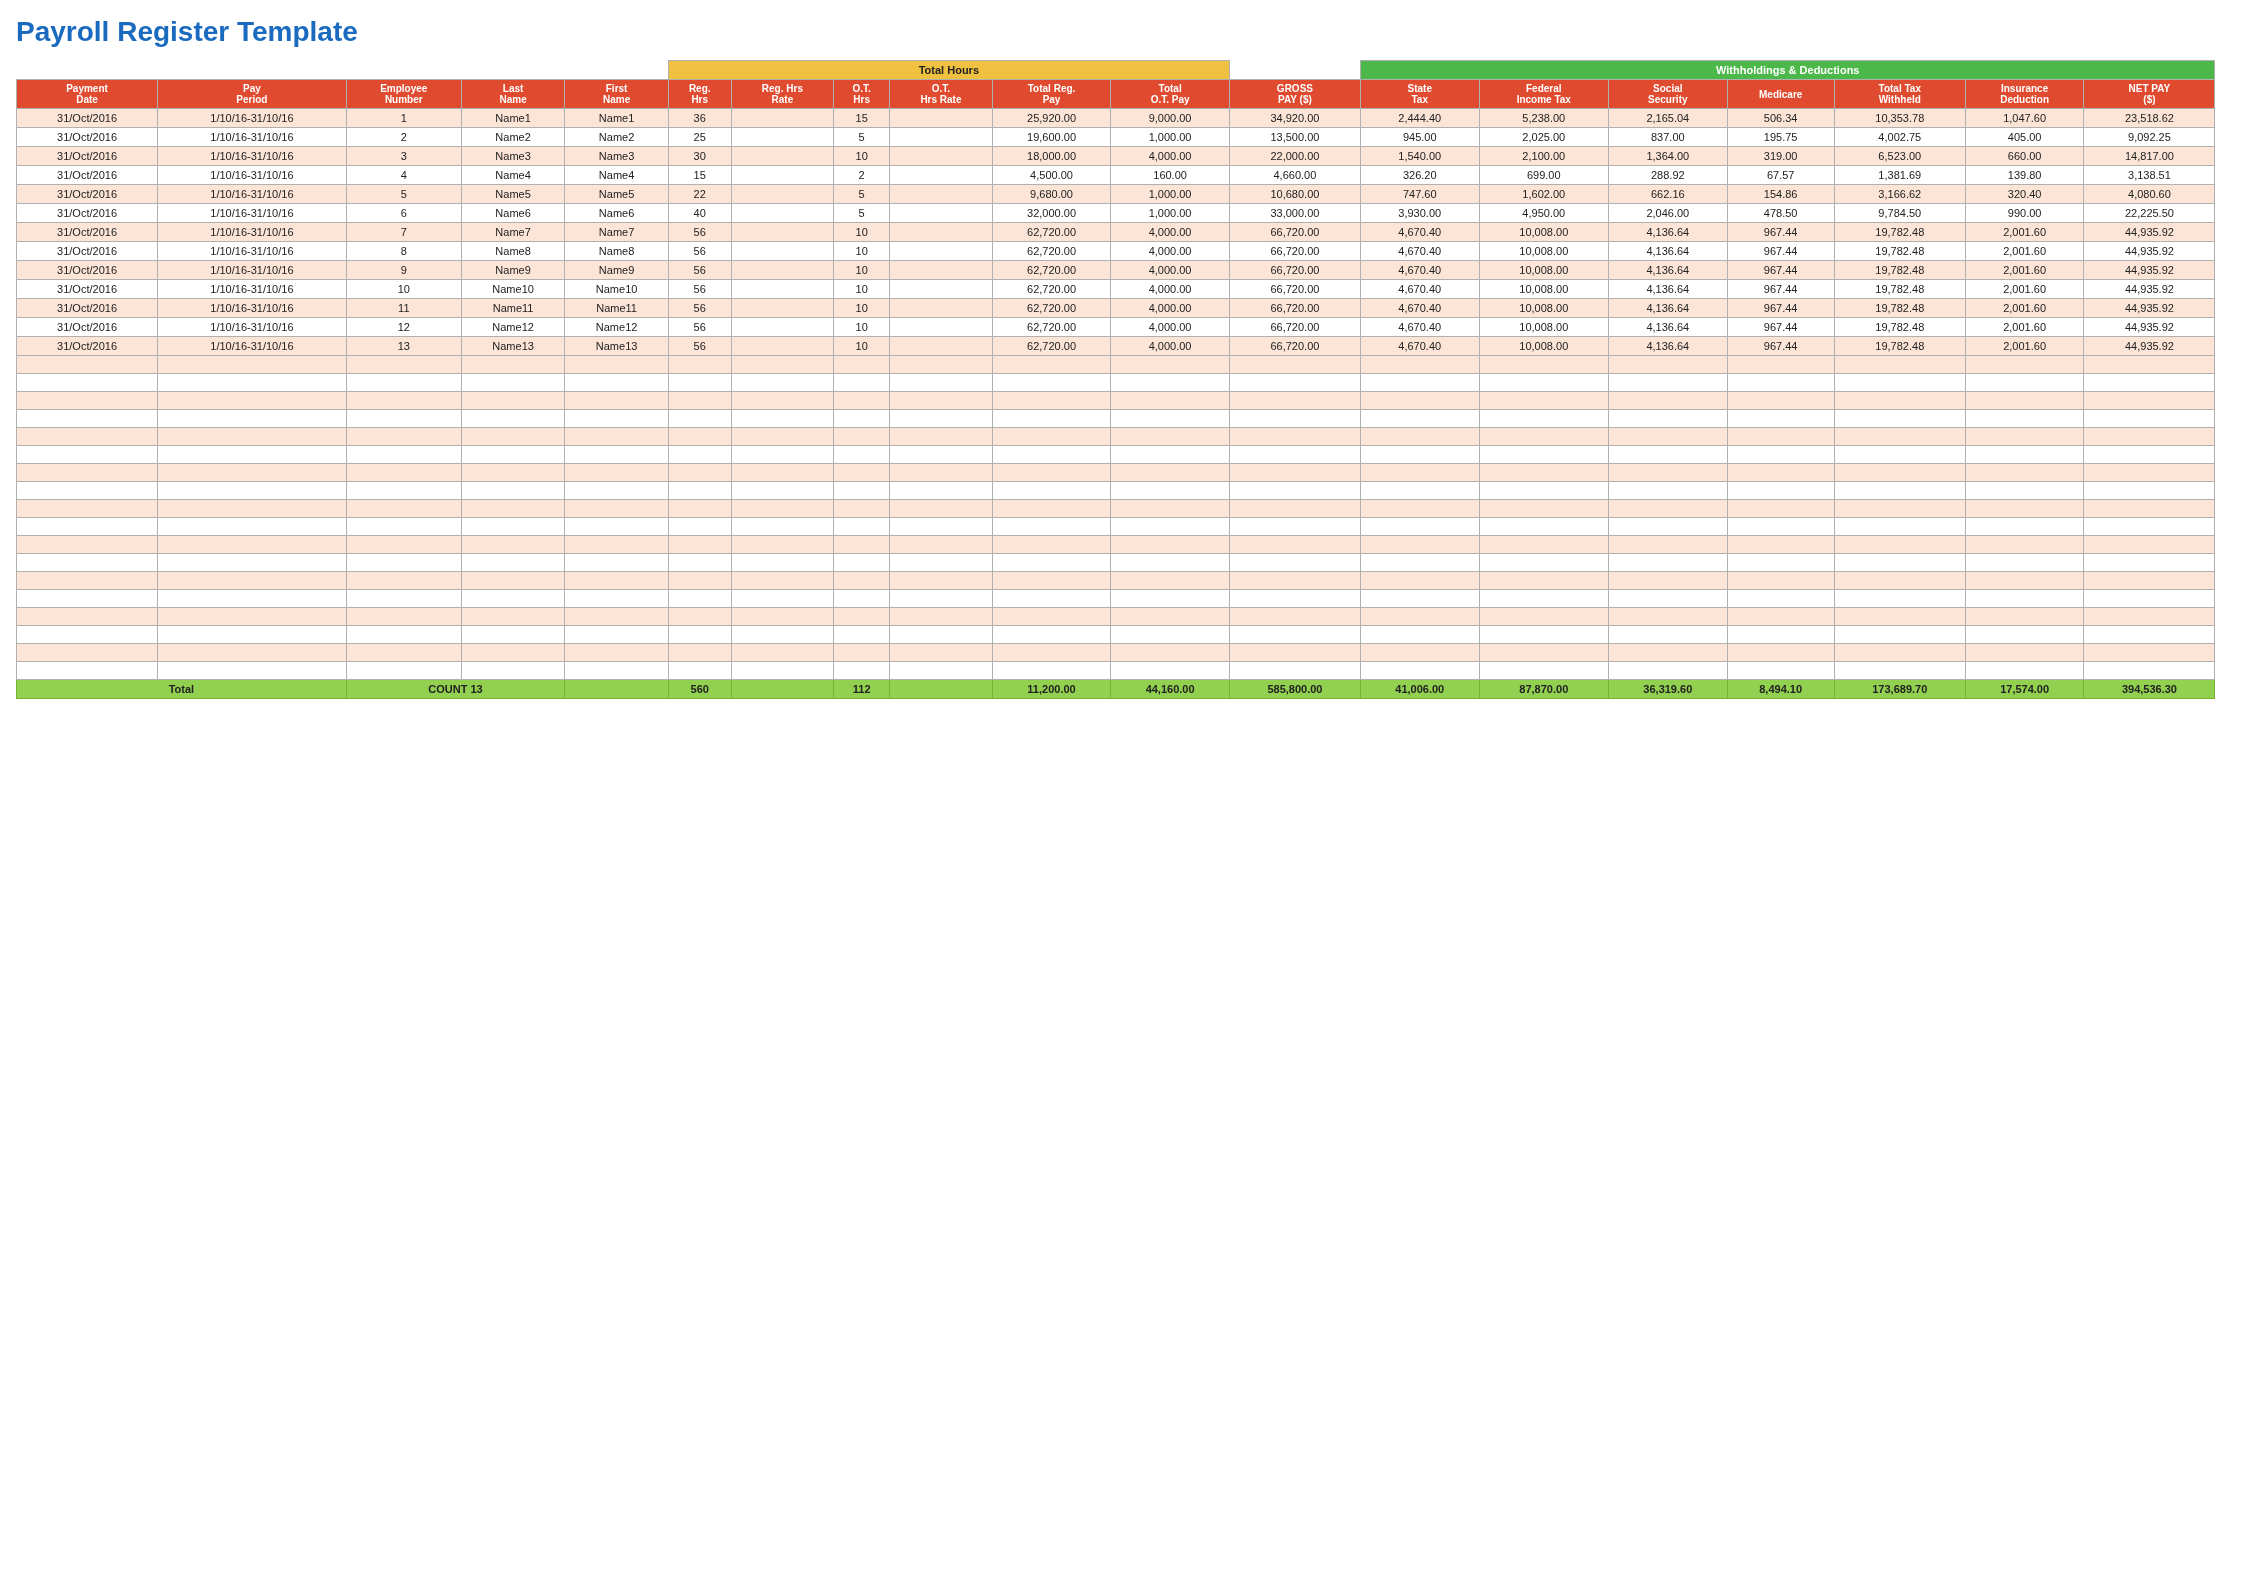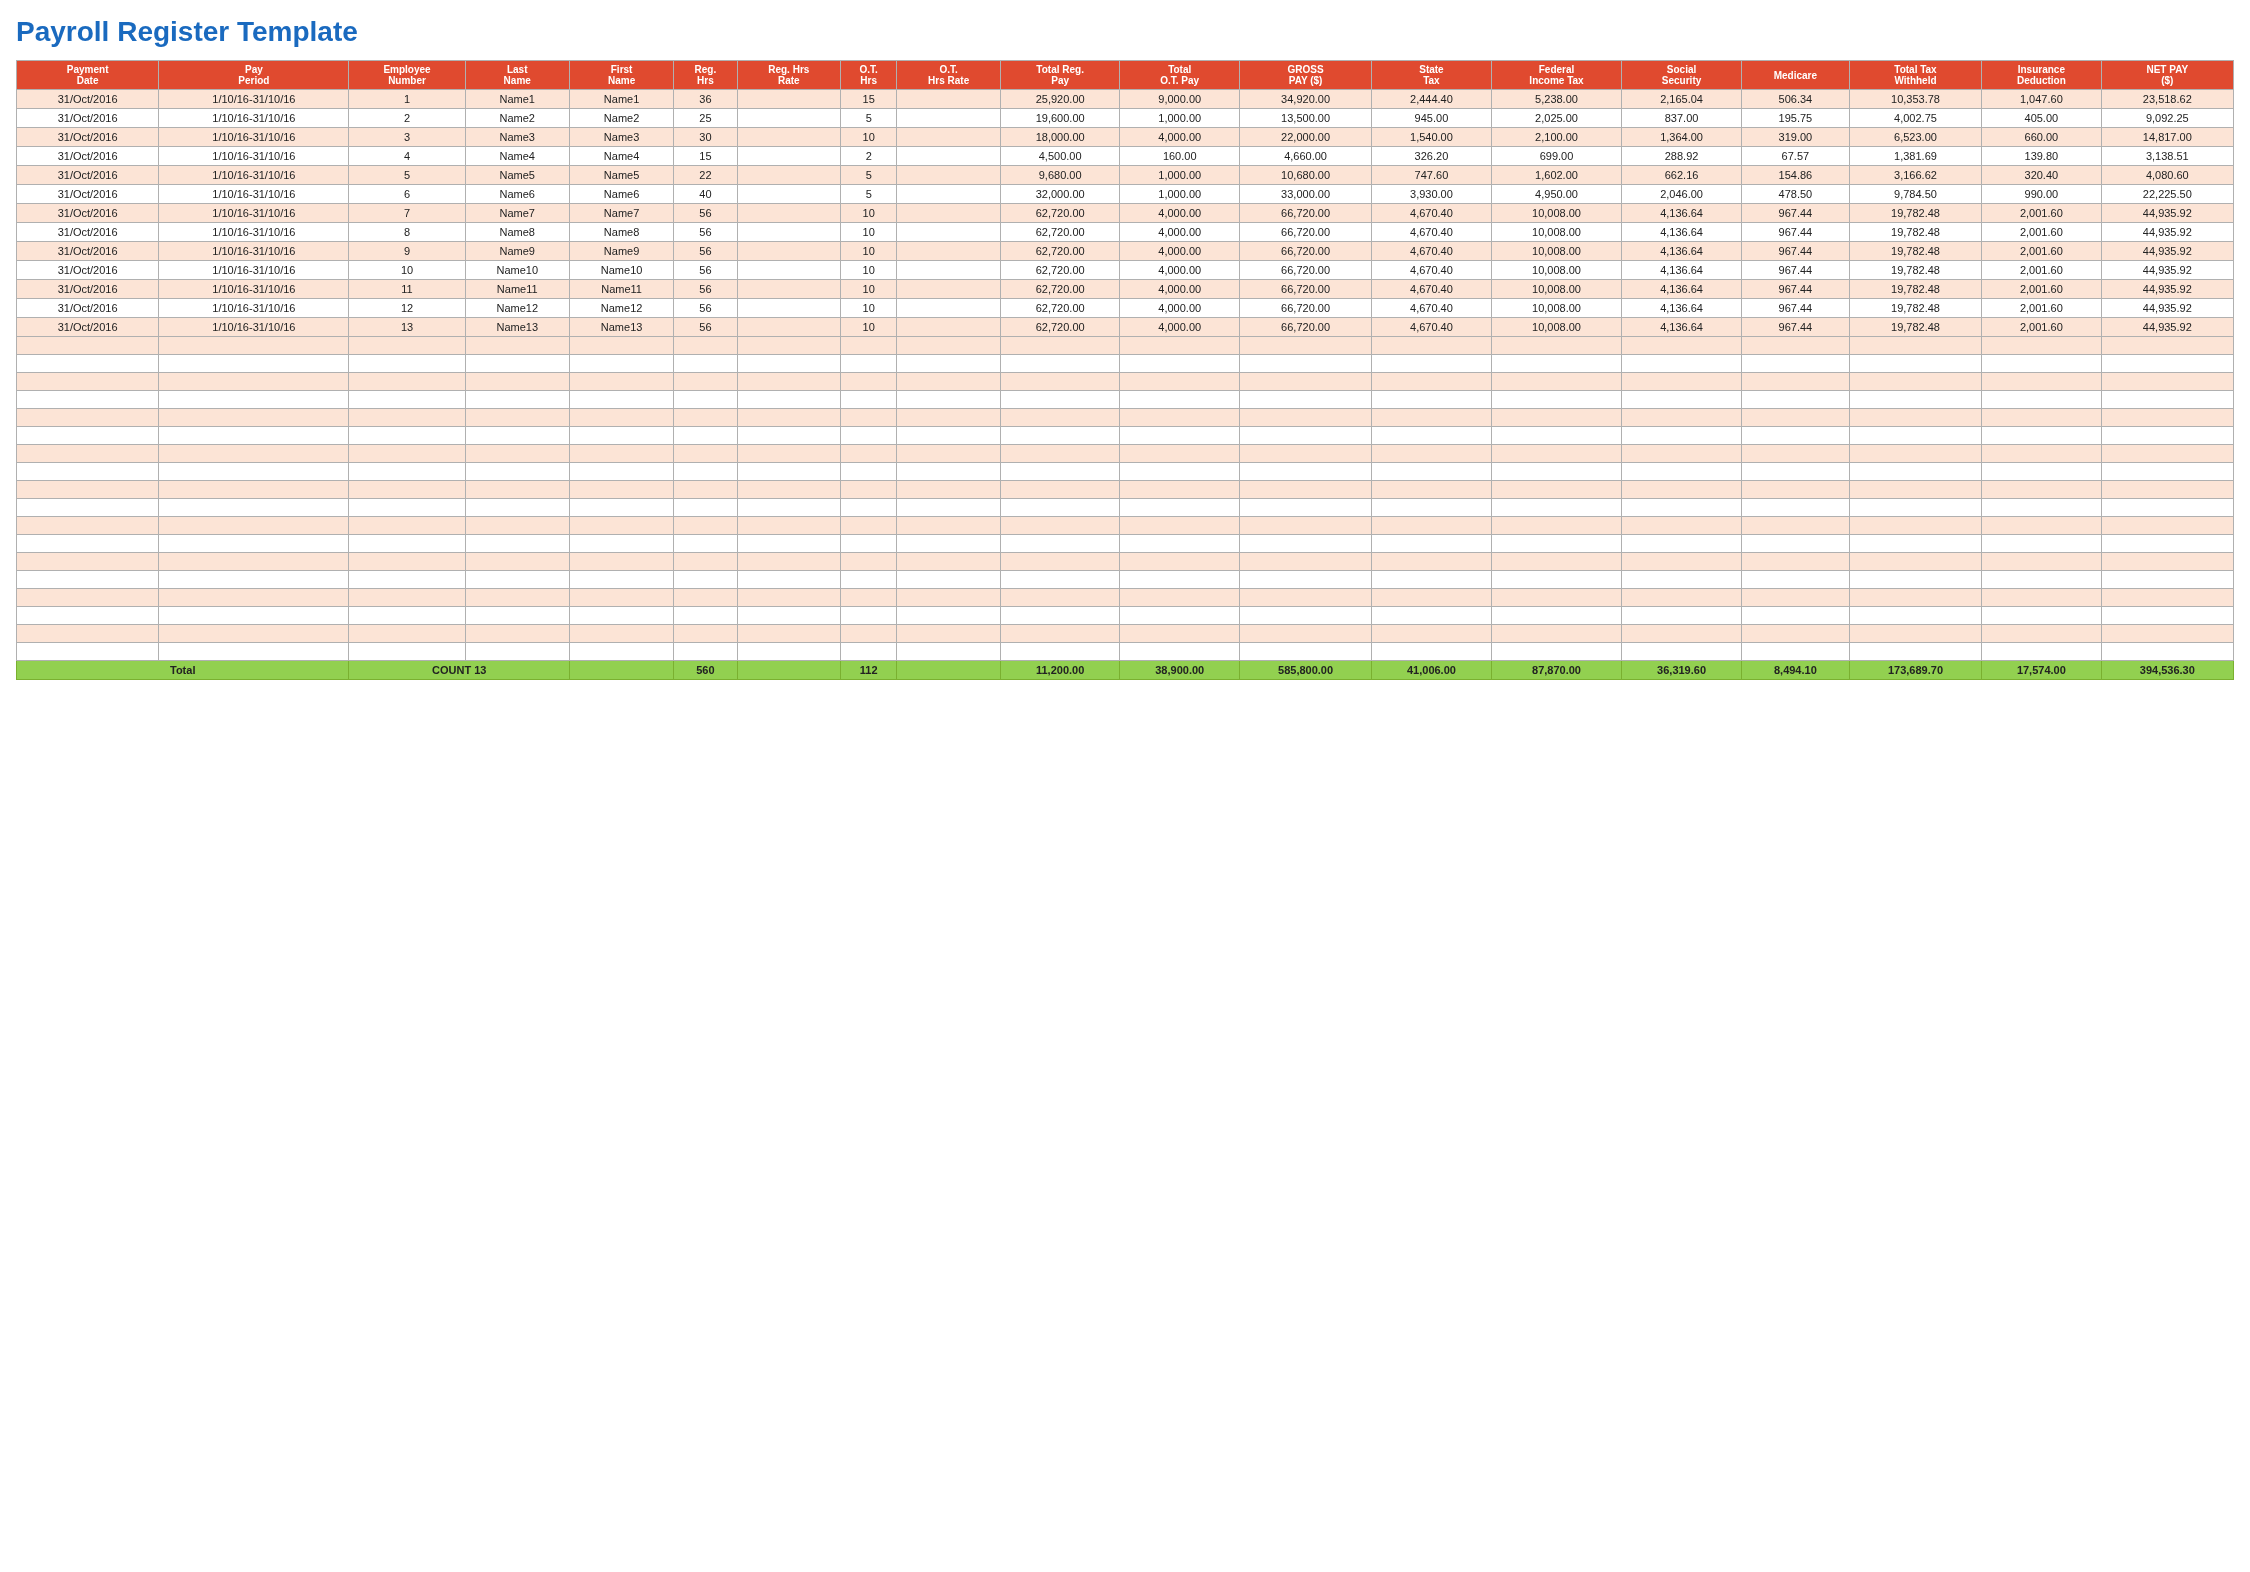--- a/index.html
+++ b/index.html
@@ -69,20 +69,27 @@
   </style>
 </head>
 <body>
 
 <h1>Payroll Register Template</h1>
 
 <div class="table-wrapper">
   <table>
     <thead>
 
+      <tr>
+        <th colspan="5" style="border:none; background:#fff;"></th>
+        <th colspan="6" style="background:#f0c040; color:#222; font-weight:bold; border:1px solid #b0b0b0;">Total Hours</th>
+        <th style="border:none; background:#fff;"></th>
+        <th colspan="7" style="background:#4db84a; color:#fff; font-weight:bold; border:1px solid #b0b0b0;">Withholdings &amp; Deductions</th>
+        <th style="border:none; background:#fff;"></th>
+      </tr>
 
       <tr class="col-headers">
         <th>Payment<br>Date</th>
         <th>Pay<br>Period</th>
         <th>Employee<br>Number</th>
         <th>Last<br>Name</th>
         <th>First<br>Name</th>
         <th>Reg.<br>Hrs</th>
         <th>Reg. Hrs<br>Rate</th>
         <th>O.T.<br>Hrs</th>
@@ -757,21 +764,21 @@
     <tfoot>
       <tr class="total-row">
         <td colspan="2">Total</td>
         <td colspan="2">COUNT 13</td>
         <td></td>
         <td>560</td>
         <td></td>
         <td>112</td>
         <td></td>
         <td>11,200.00</td>
-        <td>38,900.00</td>
+        <td>44,160.00</td>
         <td>585,800.00</td>
         <td>41,006.00</td>
         <td>87,870.00</td>
         <td>36,319.60</td>
         <td>8,494.10</td>
         <td>173,689.70</td>
         <td>17,574.00</td>
         <td>394,536.30</td>
       </tr>
     </tfoot>

